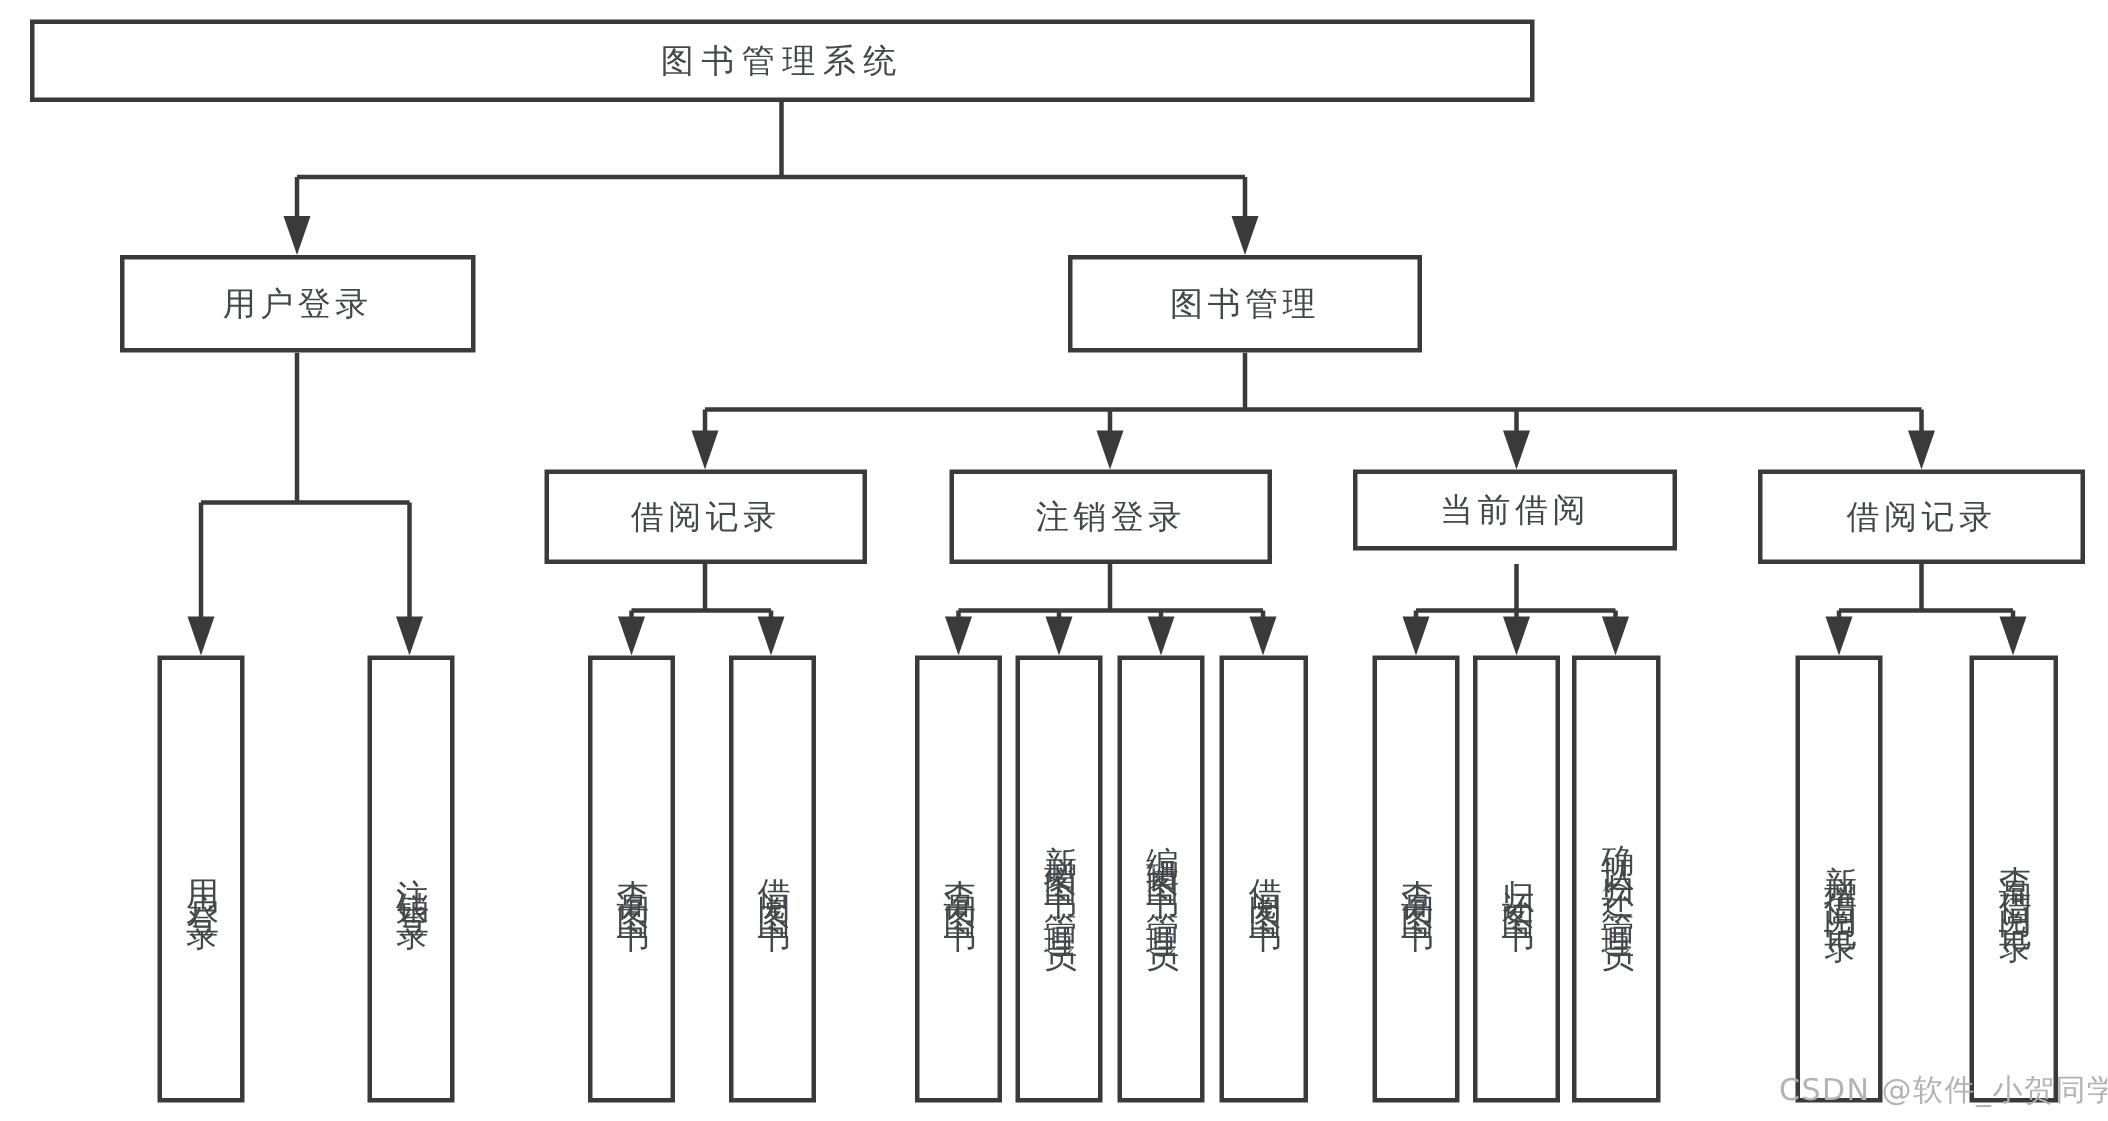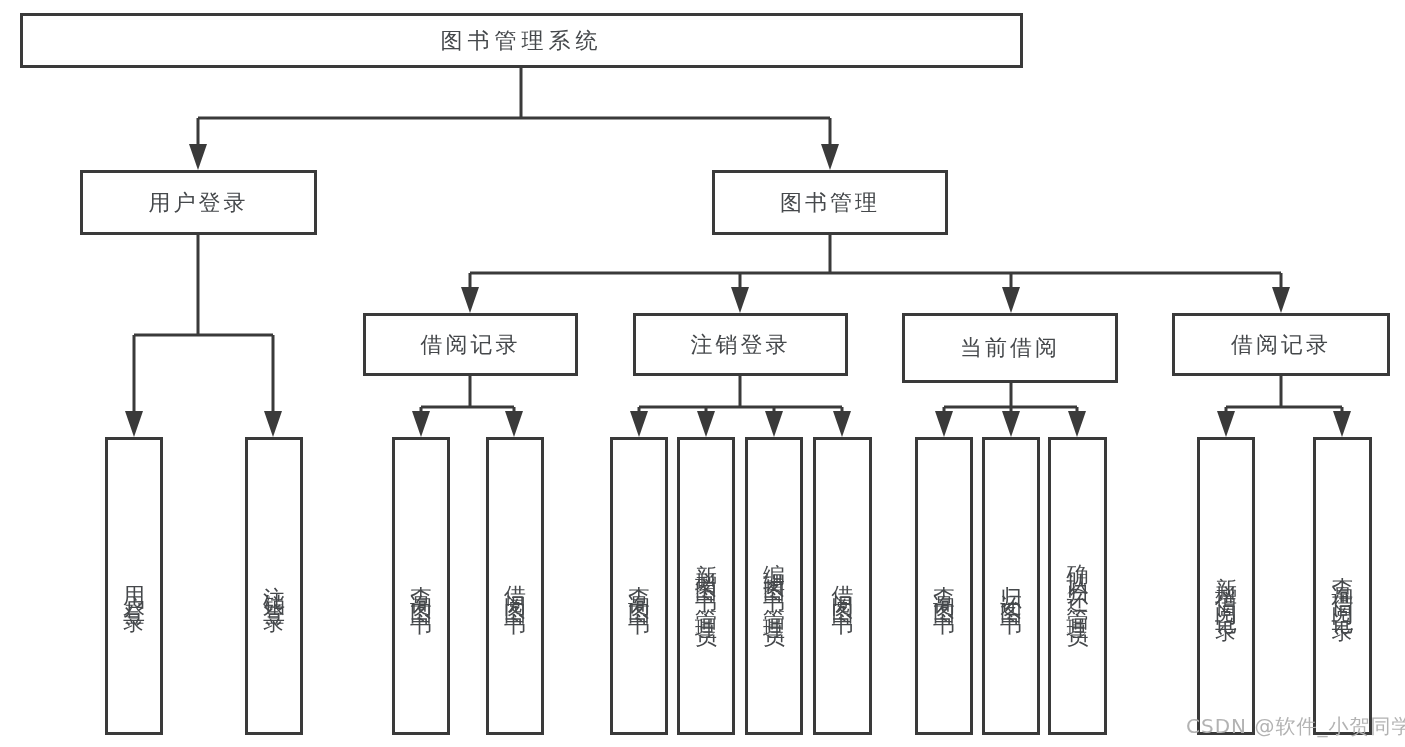--- a/index.html
+++ b/index.html
@@ -96,21 +96,21 @@
   <div class="box" style="left:712px;top:170px;width:236px;height:65px;">
     <span class="hlabel">图书管理</span>
   </div>
 
   <div class="box" style="left:363px;top:313px;width:215px;height:63px;">
     <span class="hlabel">借阅记录</span>
   </div>
   <div class="box" style="left:633px;top:313px;width:215px;height:63px;">
     <span class="hlabel">注销登录</span>
   </div>
-  <div class="box" style="left:902px;top:313px;width:216px;height:70px;">
+  <div class="box" style="left:902px;top:313px;width:216px;height:54px;">
     <span class="hlabel">当前借阅</span>
   </div>
   <div class="box" style="left:1172px;top:313px;width:218px;height:63px;">
     <span class="hlabel">借阅记录</span>
   </div>
 
   <div class="box" style="left:105px;top:437px;width:58px;height:298px;">
     <span class="vlabel">用户登录</span>
   </div>
   <div class="box" style="left:245px;top:437px;width:58px;height:298px;">

